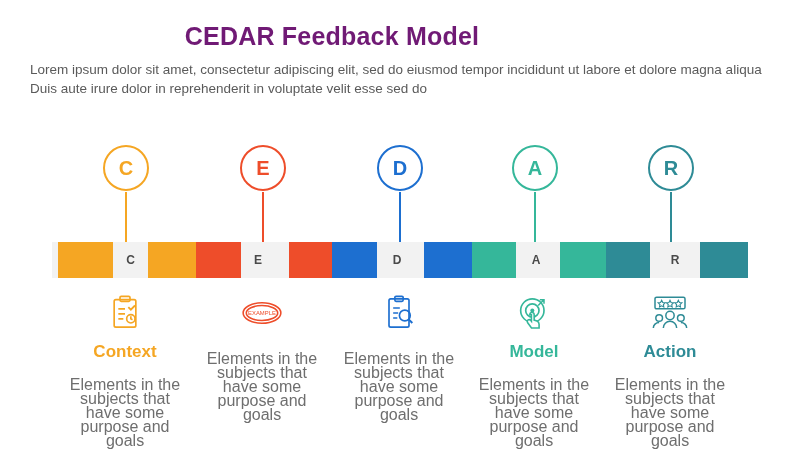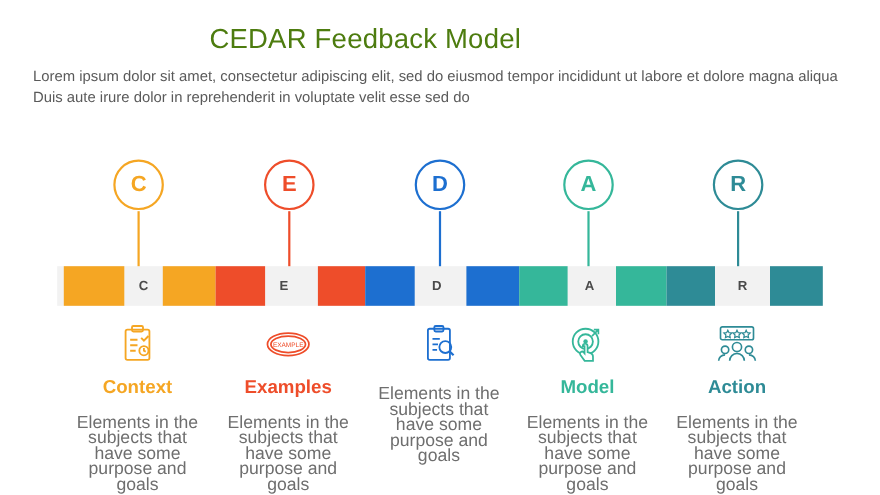--- a/index.html
+++ b/index.html
@@ -19,22 +19,22 @@
     height: 450px;
     box-sizing: border-box;
   }
   .title {
     position: absolute;
     top: 22px;
     left: 0;
     width: 664px;
     text-align: center;
     font-size: 25px;
-    font-weight: normal;
-    color: #4d7c0f;
+    font-weight: bold;
+    color: #701a75;
     letter-spacing: 0.2px;
   }
   .subtitle {
     position: absolute;
     top: 60px;
     left: 30px;
     width: 740px;
     font-size: 13.5px;
     line-height: 19px;
     color: #5a5a5a;
@@ -192,21 +192,20 @@
     </div>
 
     <div class="col" style="left:189px; top:170px;">
       <div class="icon">
         <svg width="44" height="40" viewBox="0 0 56 48" fill="none" stroke="#ee4d2a" stroke-width="2">
           <ellipse cx="28" cy="24" rx="24" ry="13"></ellipse>
           <ellipse cx="28" cy="24" rx="20" ry="9.5"></ellipse>
           <text x="28" y="27" font-family="Liberation Sans, sans-serif" font-size="7.5" fill="#ee4d2a" stroke="none" text-anchor="middle">EXAMPLE</text>
         </svg>
       </div>
-      <div class="label" style="color:#ee4d2a;">Examples</div>
       <div class="desc">Elements in the subjects that have  some purpose and goals</div>
     </div>
 
     <div class="col" style="left:326px; top:170px;">
       <div class="icon">
         <svg width="40" height="40" viewBox="0 0 48 48" fill="none" stroke="#1d6fd0" stroke-width="2">
           <rect x="12" y="7" width="24" height="34" rx="2"></rect>
           <rect x="19" y="4" width="10" height="6" rx="1.5"></rect>
           <path d="M17 18h8M17 24h6M17 30h5"></path>
           <circle cx="31" cy="27" r="6.5"></circle>

